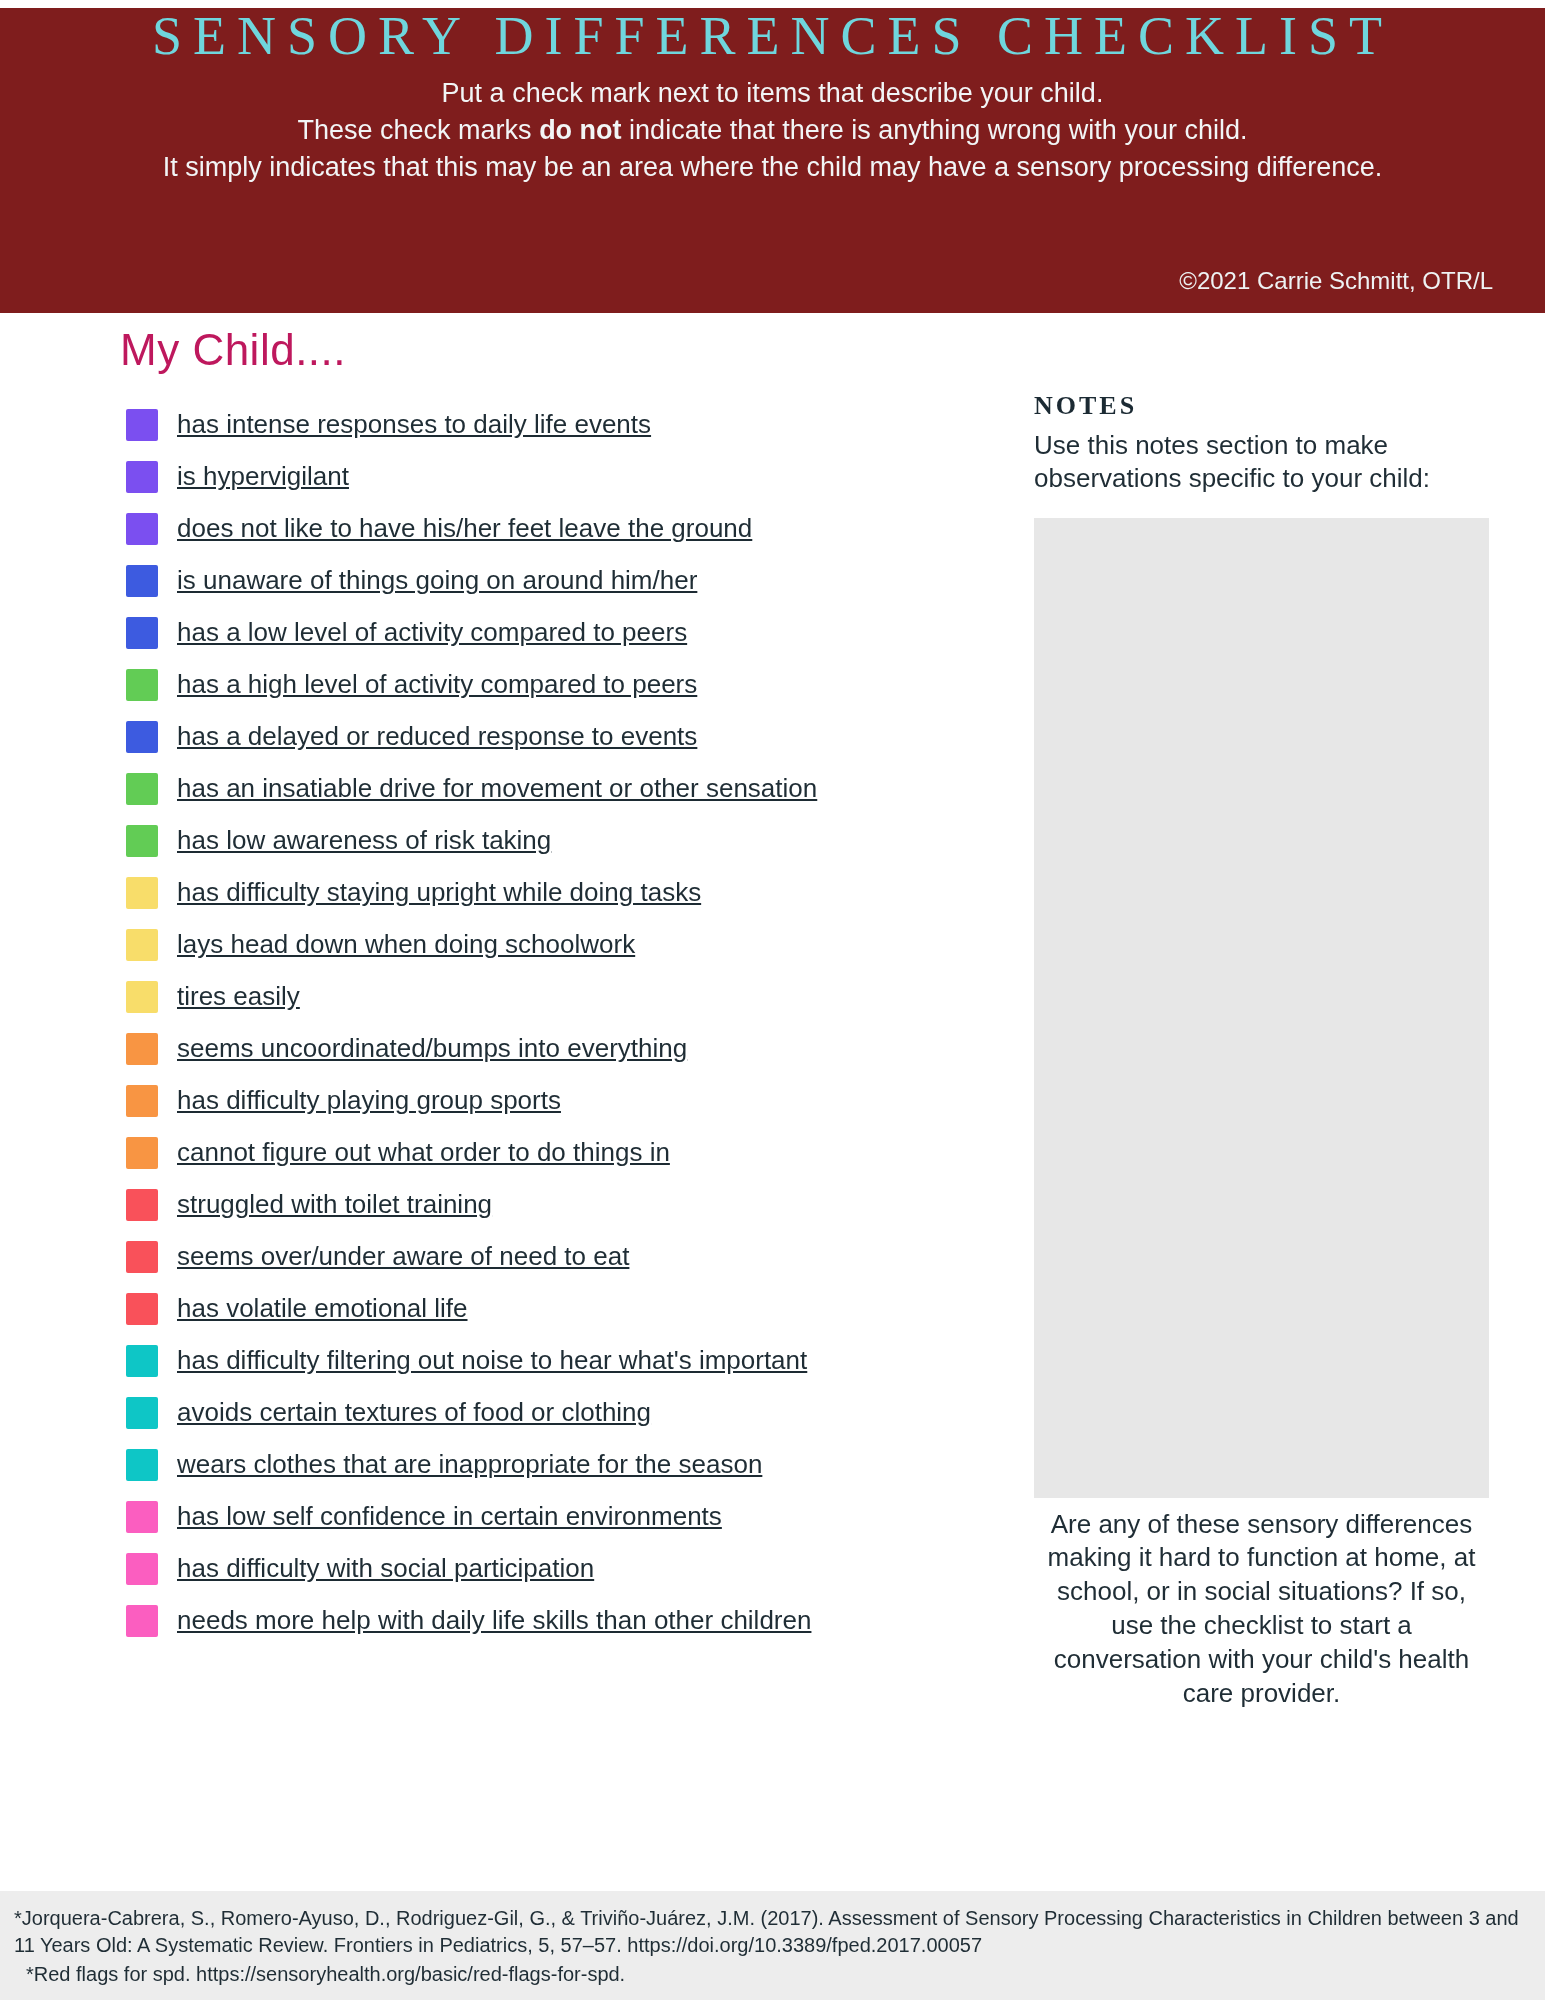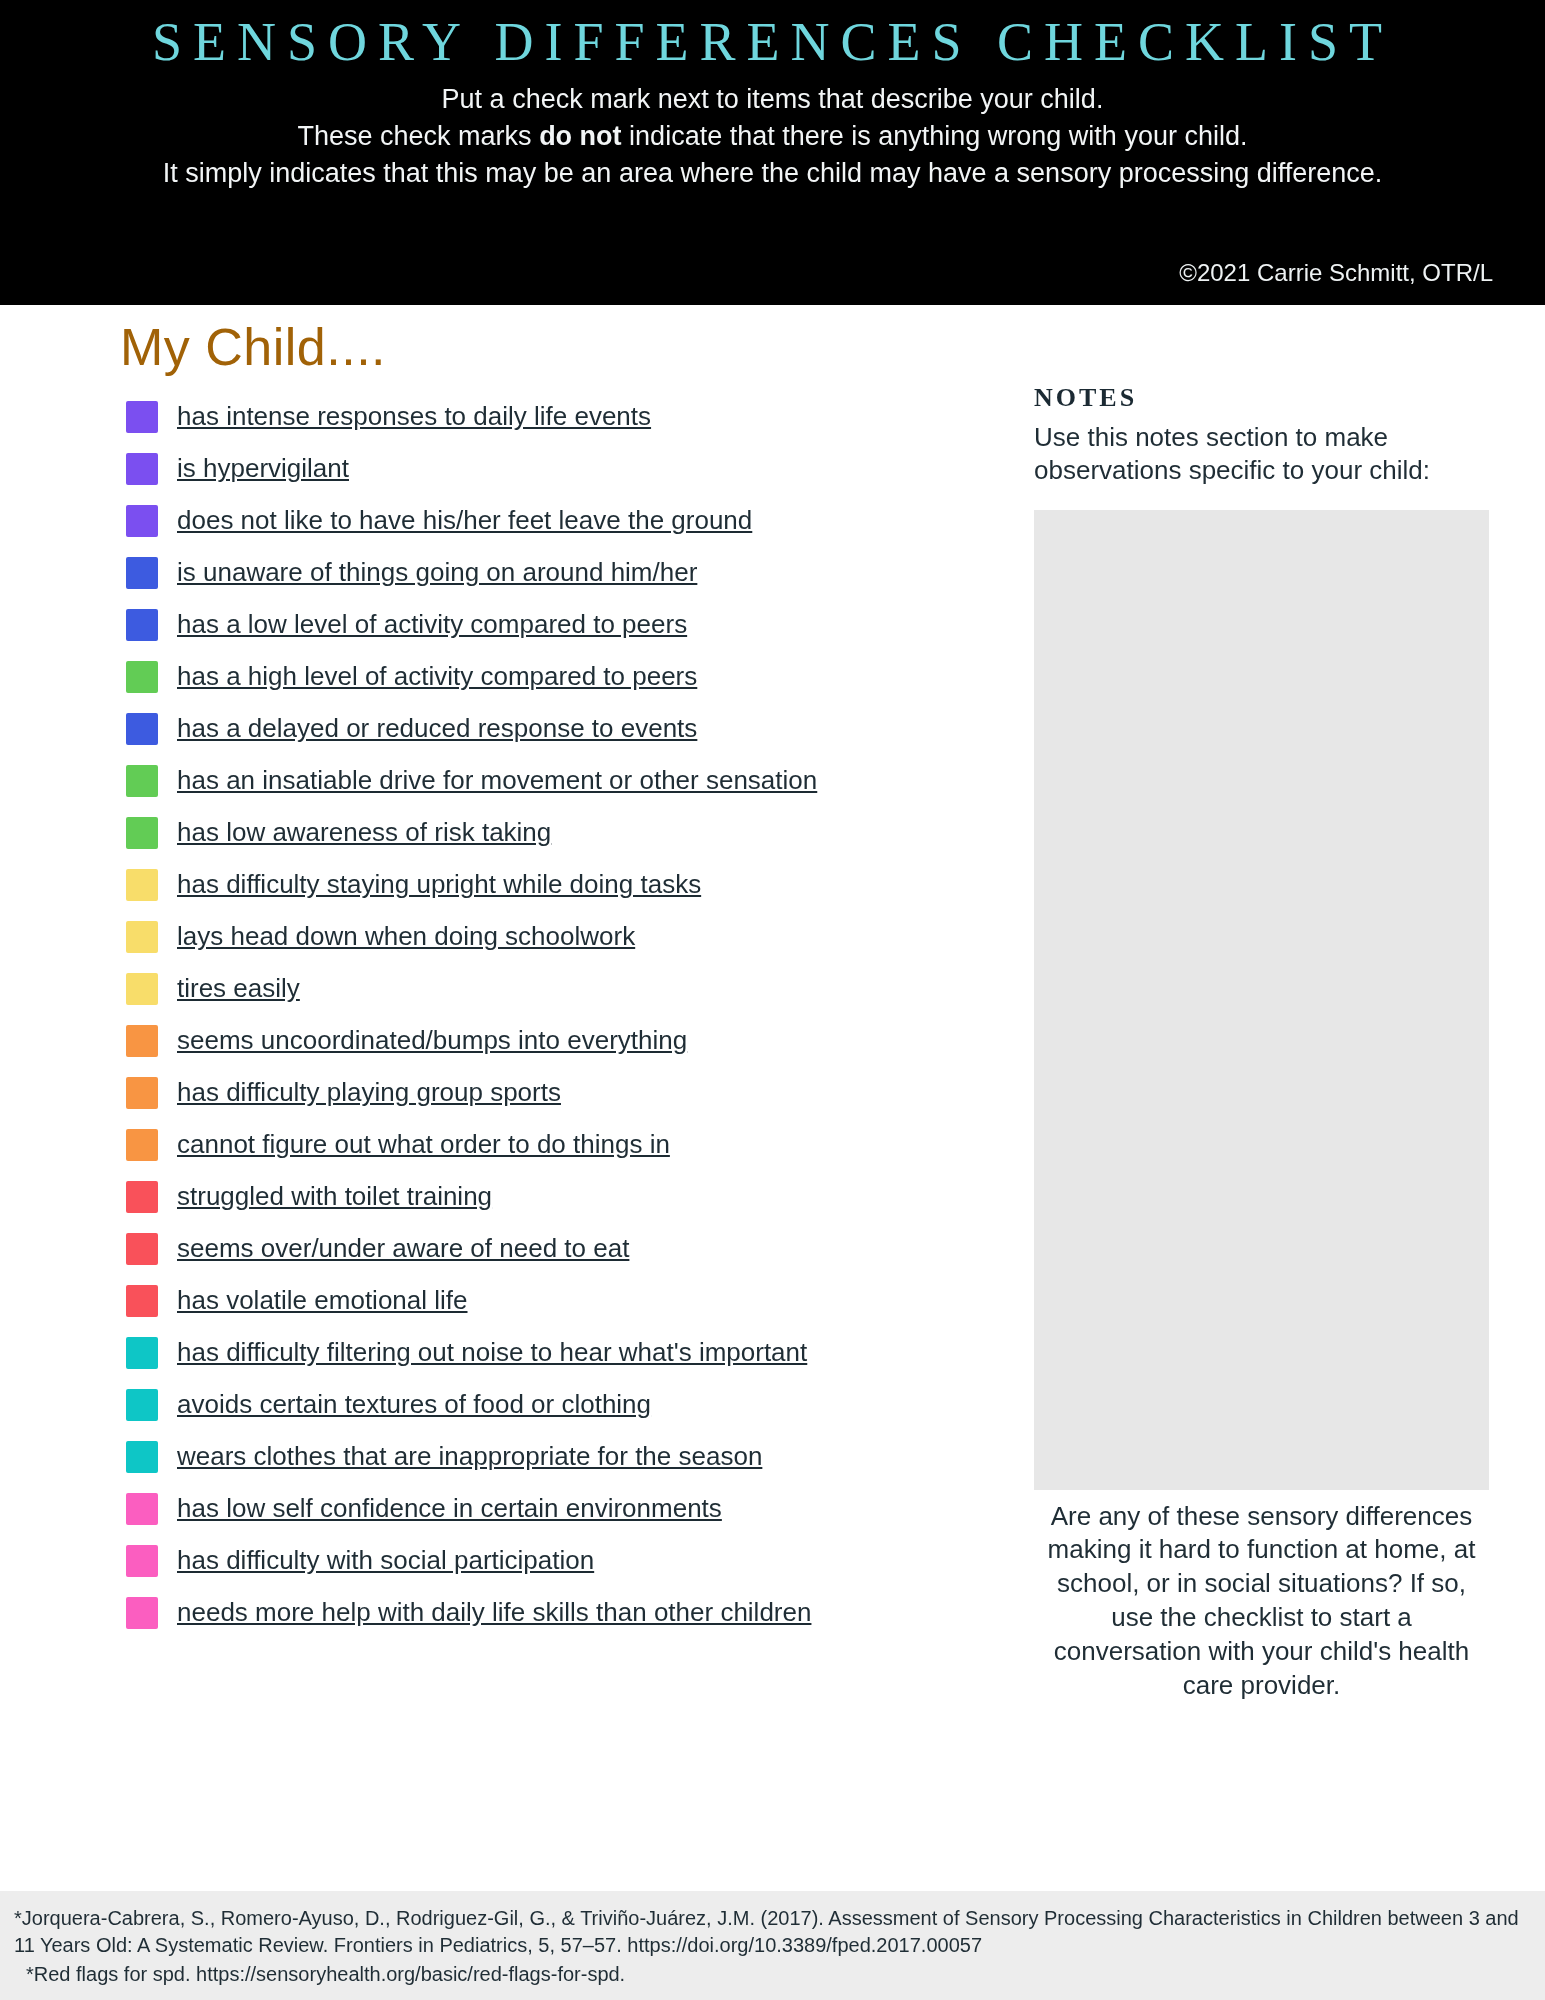--- a/index.html
+++ b/index.html
@@ -11,23 +11,23 @@
     width: 1545px;
     height: 2000px;
     font-family: "Liberation Sans", sans-serif;
     color: #1d2b33;
     overflow: hidden;
     position: relative;
   }
 
   
   .header {
-    background: #000000;
+    background: #7f1d1d;
     color: #ffffff;
-    padding: 6px 20px 18px 20px;
+    padding: 0 20px 18px 20px;
     box-sizing: border-box;
     height: 305px;
     position: relative;
   }
   .header-title {
     text-align: center;
     color: #6fd6dd;
     font-family: "Liberation Serif", serif;
     font-size: 54px;
     letter-spacing: 11px;
@@ -56,23 +56,23 @@
   
   .content {
     position: relative;
     height: 1575px;
     box-sizing: border-box;
   }
   .page-title {
     position: absolute;
     left: 120px;
     top: 12px;
-    font-size: 52px;
+    font-size: 44px;
     font-weight: normal;
-    color: #a16207;
+    color: #be185d;
     letter-spacing: 0.5px;
   }
 
   .checklist {
     position: absolute;
     left: 126px;
     top: 92px;
     width: 860px;
   }
   .check-row {

